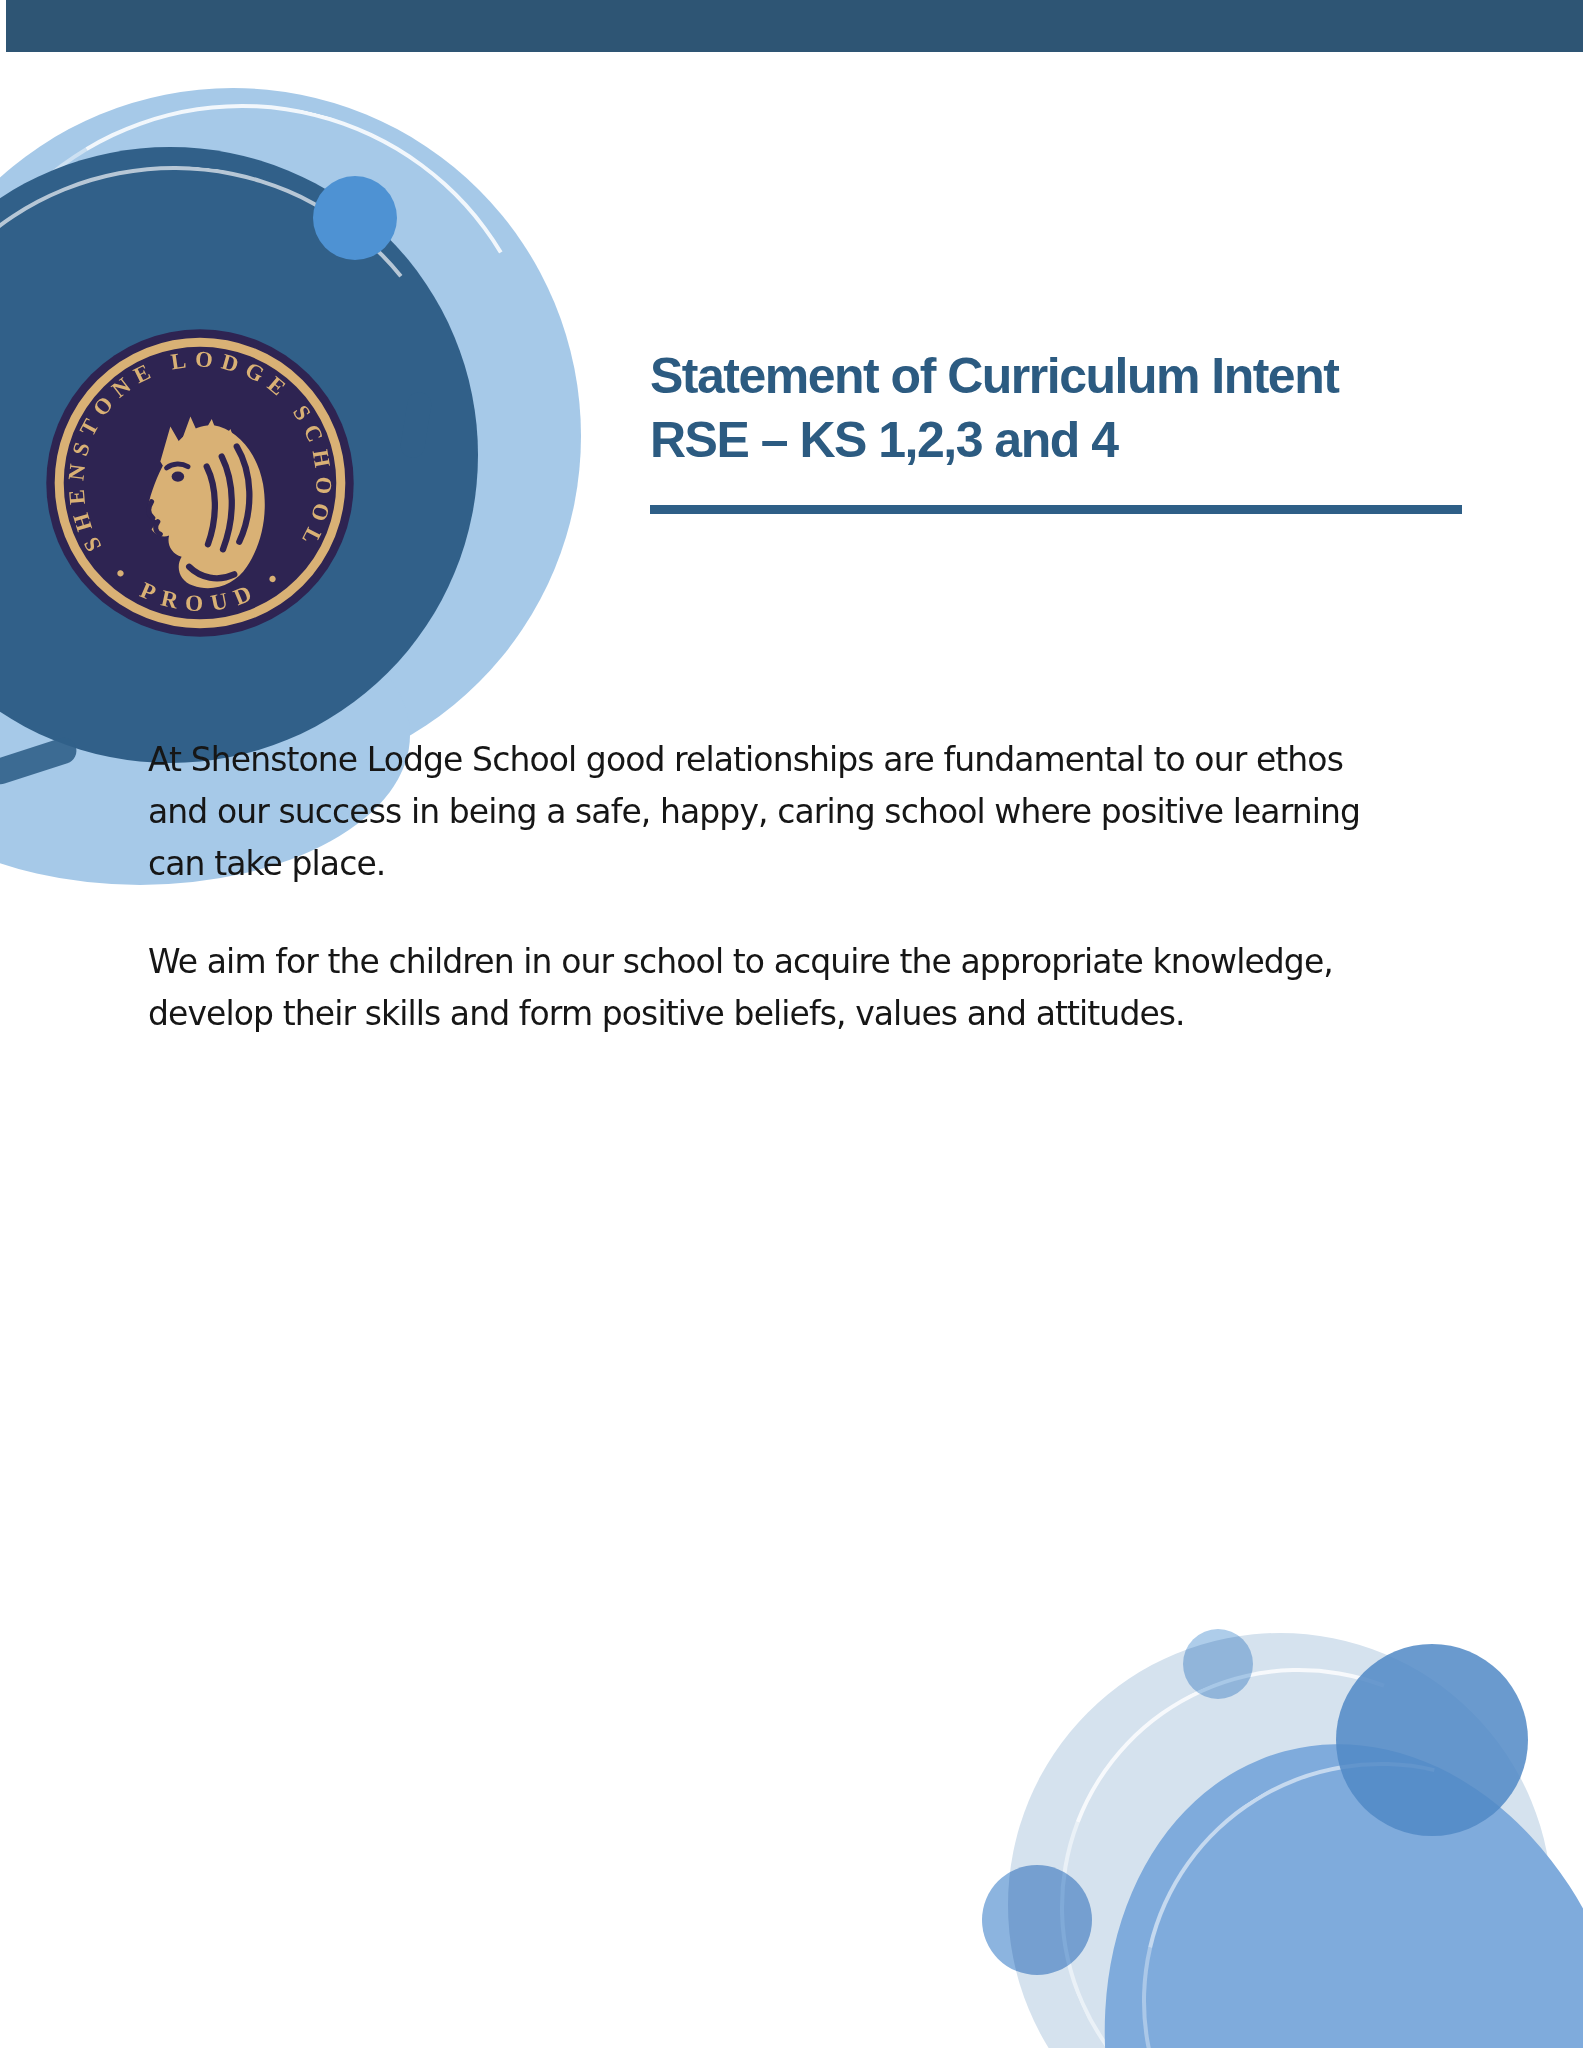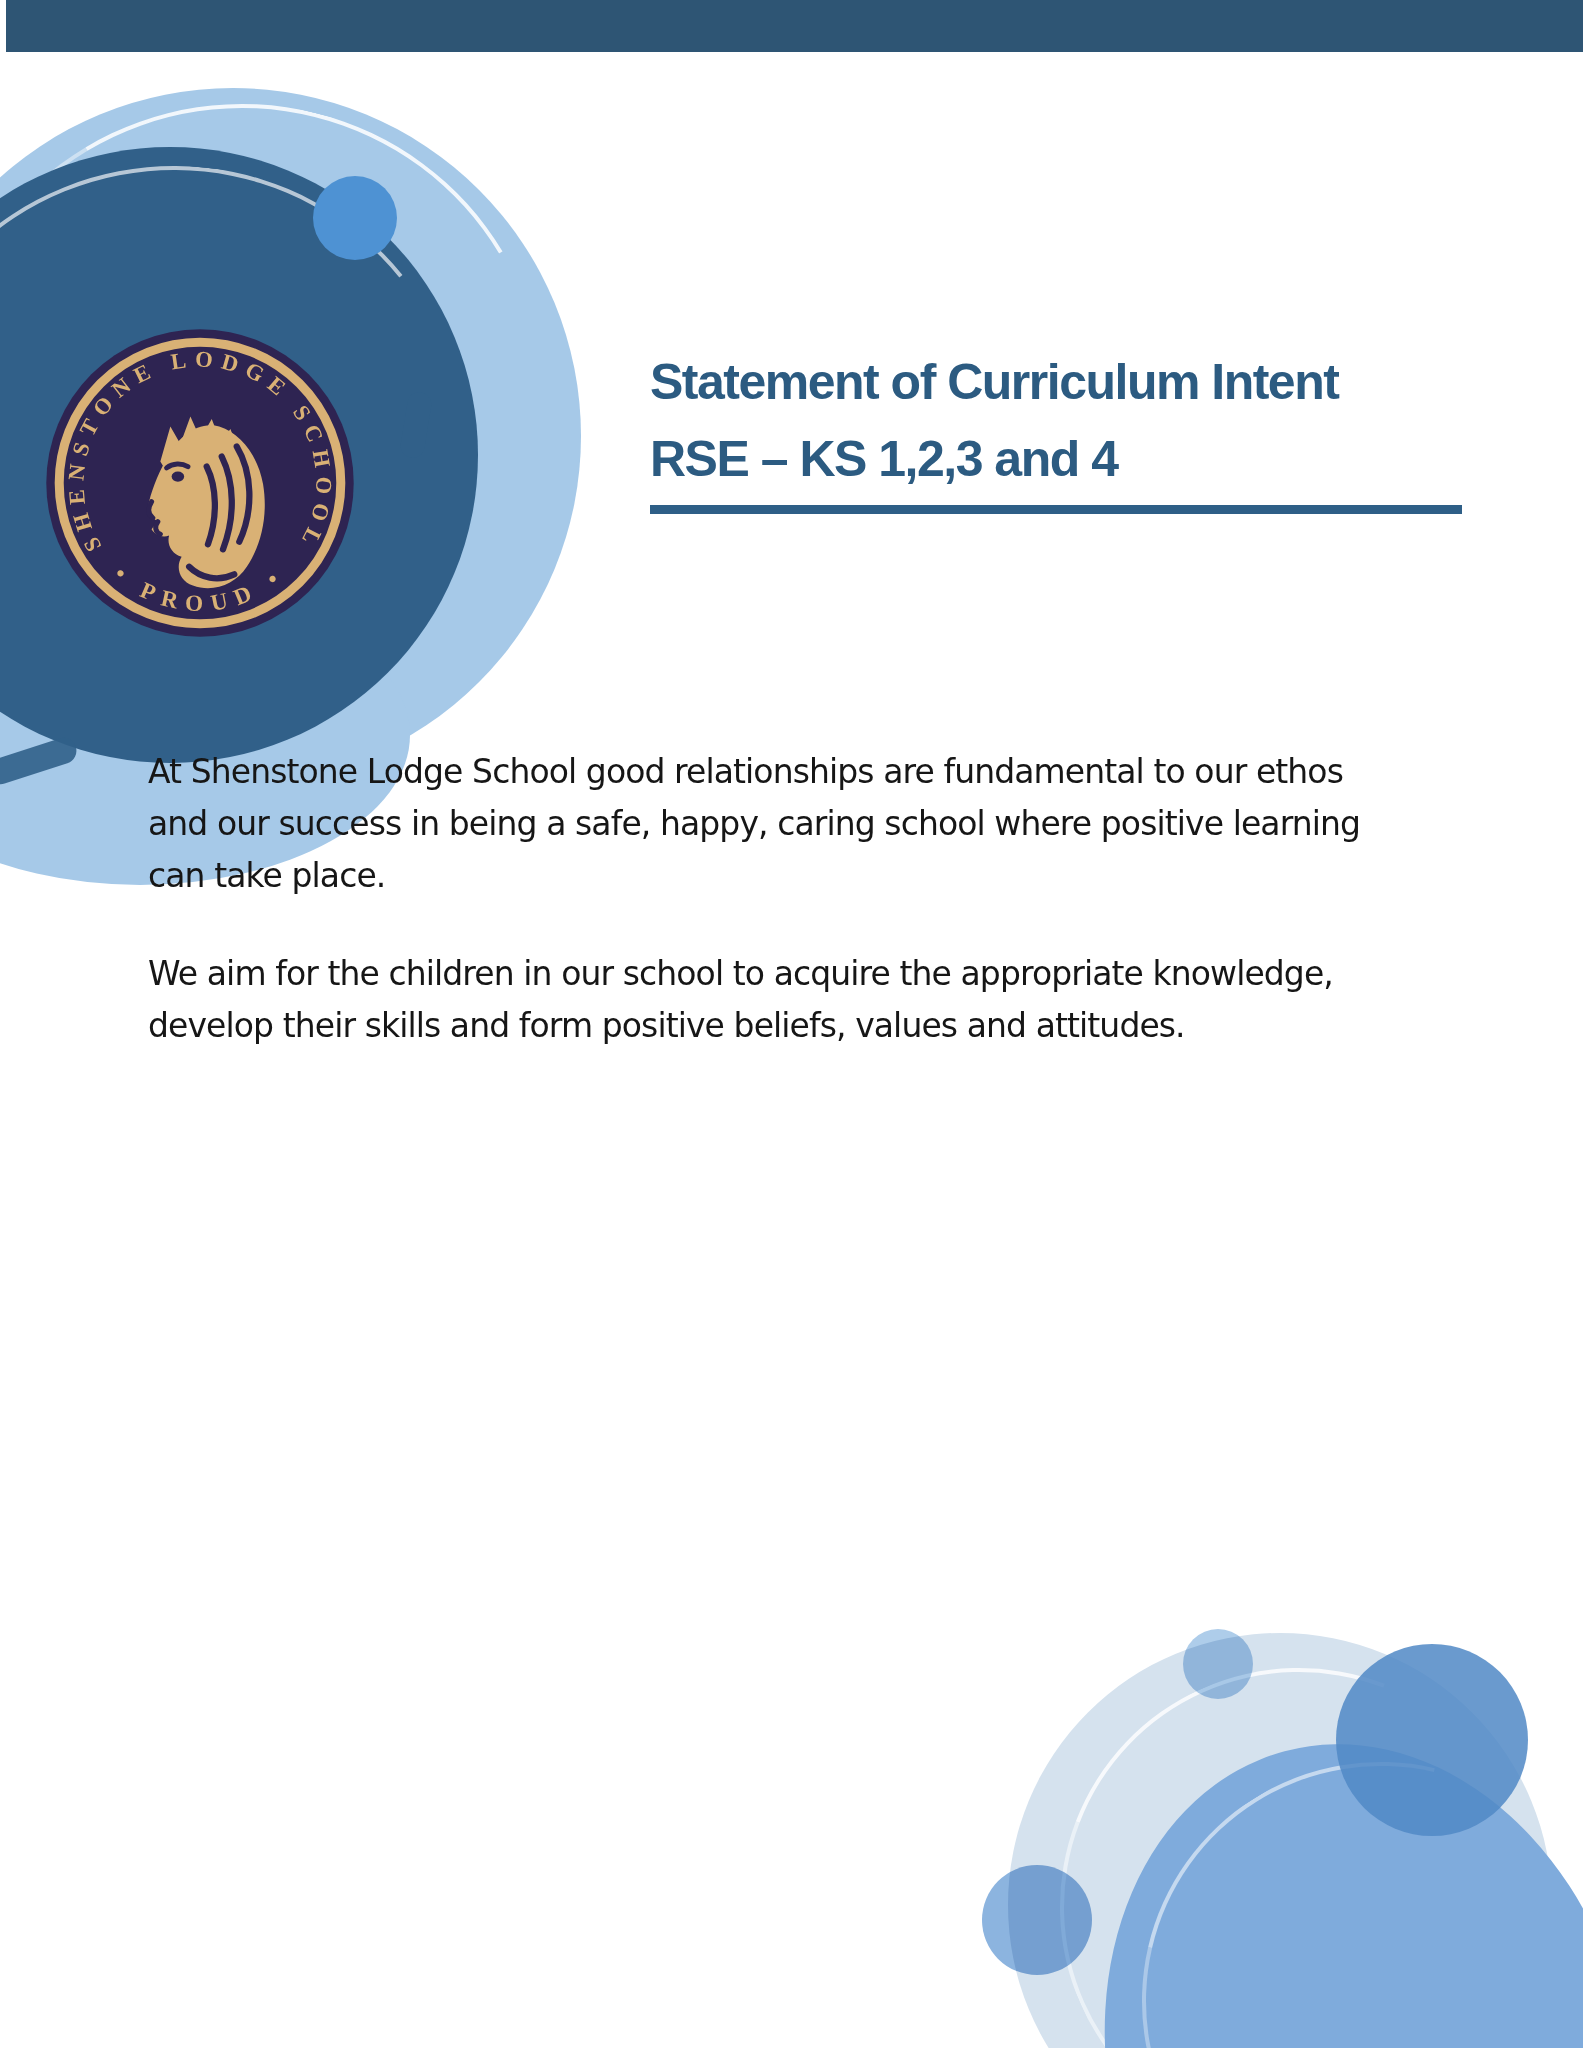--- a/index.html
+++ b/index.html
@@ -21,27 +21,27 @@
   .dash{position:absolute;background:var(--c-darkcircle);}
   .d1{left:404px;top:392px;width:24px;height:66px;border-radius:12px;transform:rotate(9deg);}
   .d2{left:-14px;top:748px;width:92px;height:26px;border-radius:13px;transform:rotate(-18deg);opacity:.9;}
   .badge{position:absolute;left:45px;top:328px;width:310px;height:310px;}
   .badge-arc{font-family:"Liberation Serif",serif;font-weight:600;font-size:17.5px;letter-spacing:6px;fill:var(--c-badgegold);}
   .badge-motto{font-family:"Liberation Serif",serif;font-weight:600;font-size:18px;letter-spacing:7px;fill:var(--c-badgegold);}
 
   
   .title-block{position:absolute;left:650px;top:344px;width:830px;}
   .title-block h1{margin:0;font-family:"Liberation Sans",sans-serif;font-weight:bold;
-    font-size:50px;line-height:77px;letter-spacing:-1.5px;color:var(--c-title);white-space:pre-line;}
+    font-size:50px;line-height:64px;letter-spacing:-1.5px;color:var(--c-title);white-space:pre-line;}
   .rule{position:absolute;left:650px;top:505px;width:812px;height:9px;background:var(--c-rule);}
 
   
   .body-text{position:absolute;left:148px;top:734px;width:1320px;color:var(--c-bodytext);
     font-family:"DejaVu Sans",sans-serif;font-size:33px;line-height:52px;letter-spacing:-0.9px;}
-  .body-text p{margin:12px 0 46px 0;white-space:pre-line;}
+  .body-text p{margin:0 0 46px 0;white-space:pre-line;}
 
   
   .pale-circle{left:1008px;top:1633px;width:544px;height:544px;background:var(--c-pale);}
   .s3{left:1060px;top:1668px;width:470px;height:470px;border-top-color:rgba(255,255,255,.8);border-left-color:rgba(255,255,255,.5);transform:rotate(-24deg);}
   .small-top{left:1183px;top:1629px;width:70px;height:70px;background:var(--c-tinyblue);mix-blend-mode:multiply;}
   .small-left{left:982px;top:1865px;width:110px;height:110px;background:var(--c-smallblue);mix-blend-mode:multiply;}
   .main-blue{left:1110px;top:1740px;width:520px;height:660px;background:var(--c-mainblue);transform:rotate(-15deg);}
   .s4{left:1142px;top:1762px;width:470px;height:470px;border-top-color:rgba(255,255,255,.55);border-left-color:rgba(255,255,255,.35);transform:rotate(-32deg);}
   .dark-over{left:1336px;top:1644px;width:192px;height:192px;background:var(--c-overblue);}
 </style>

